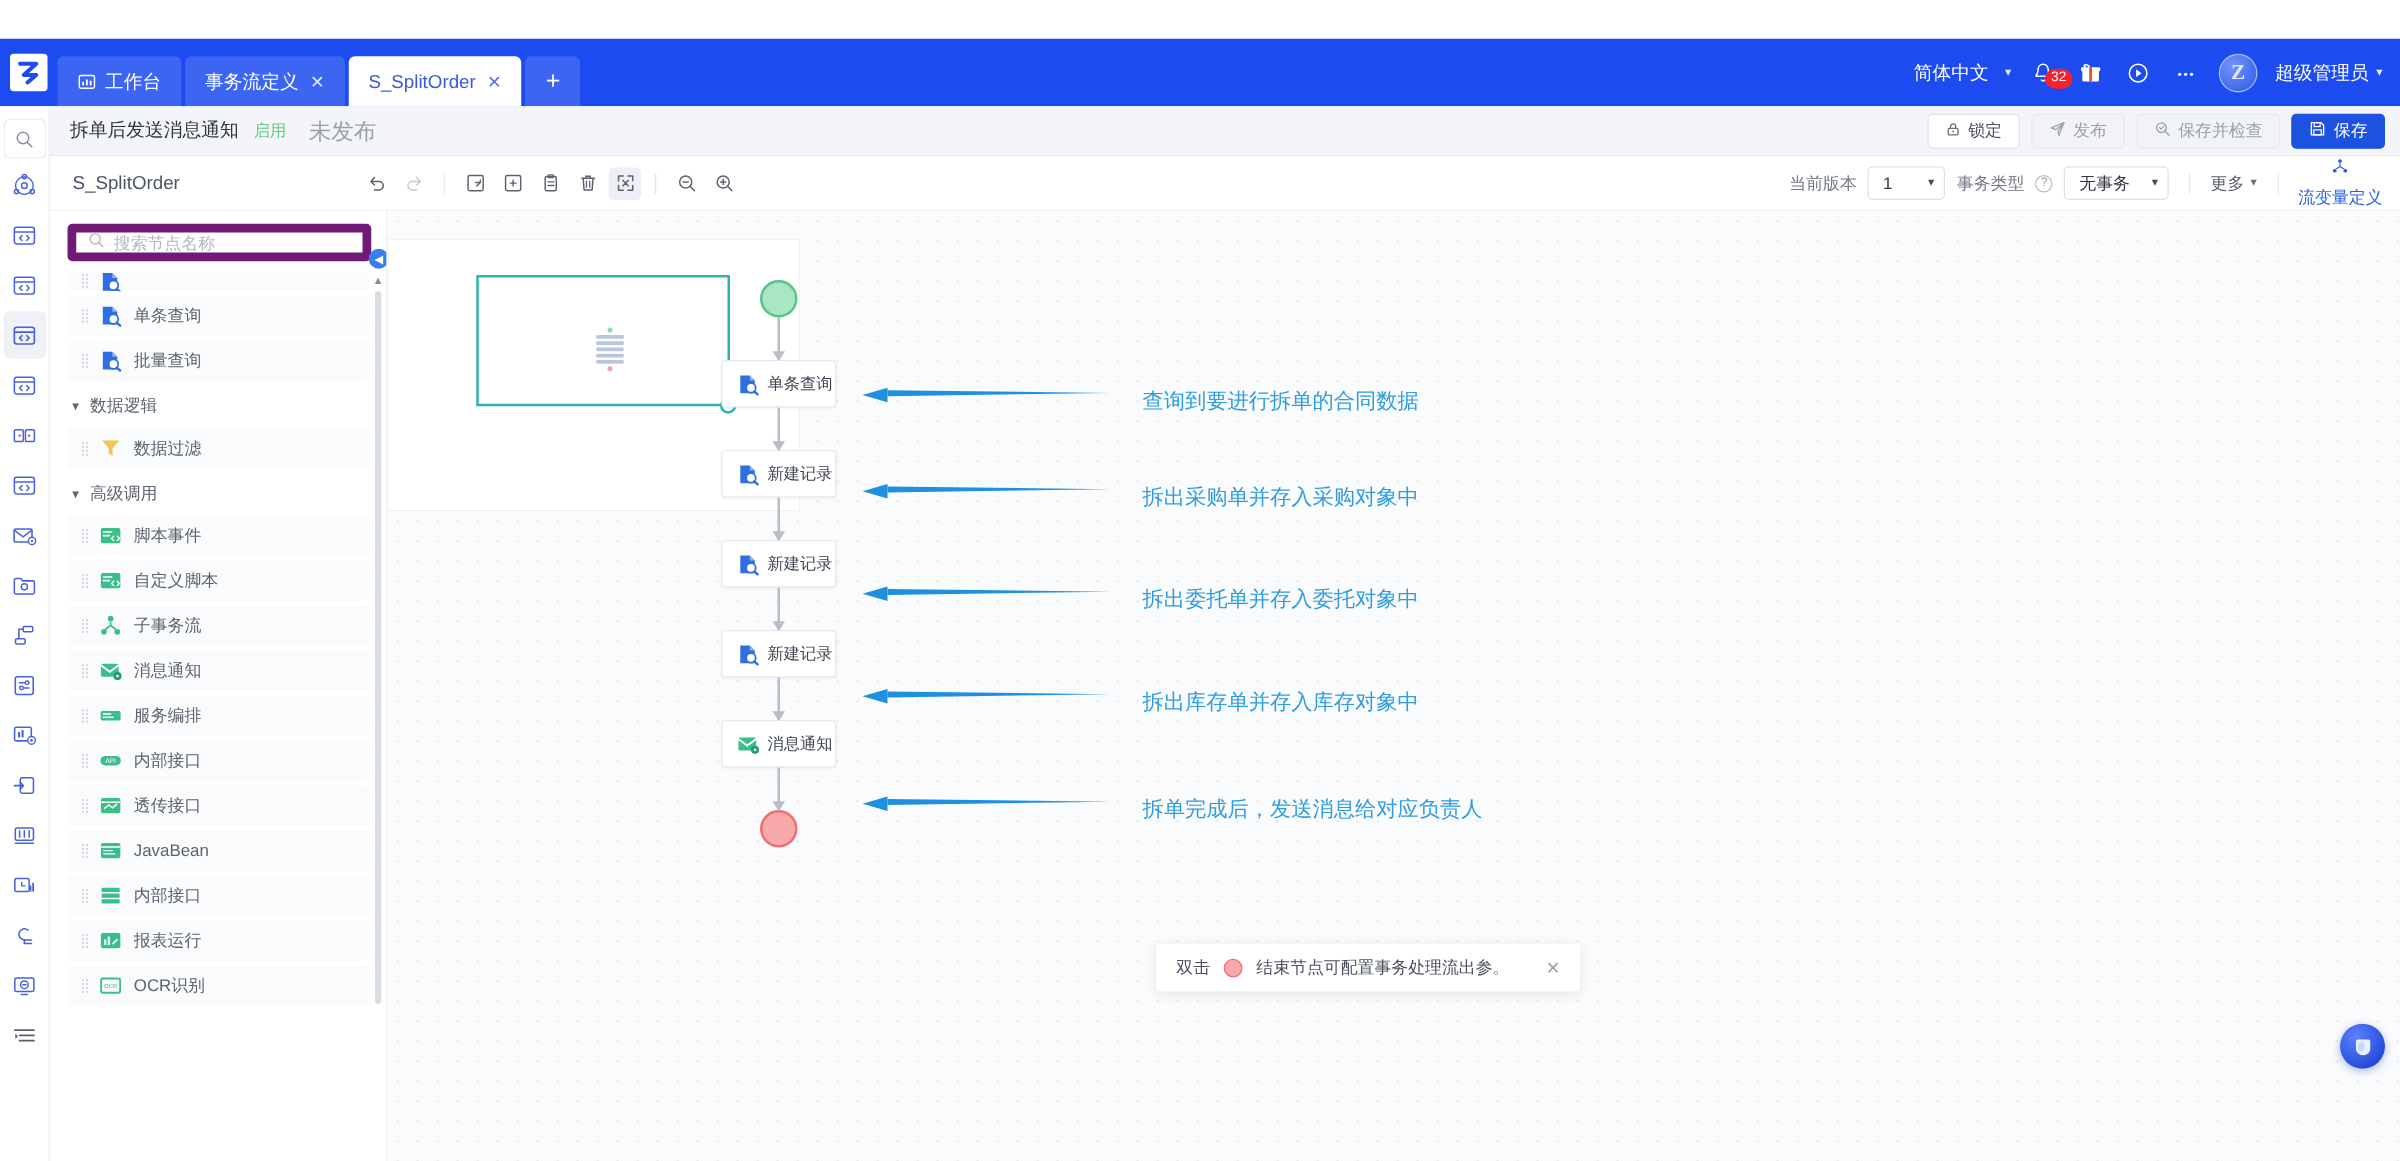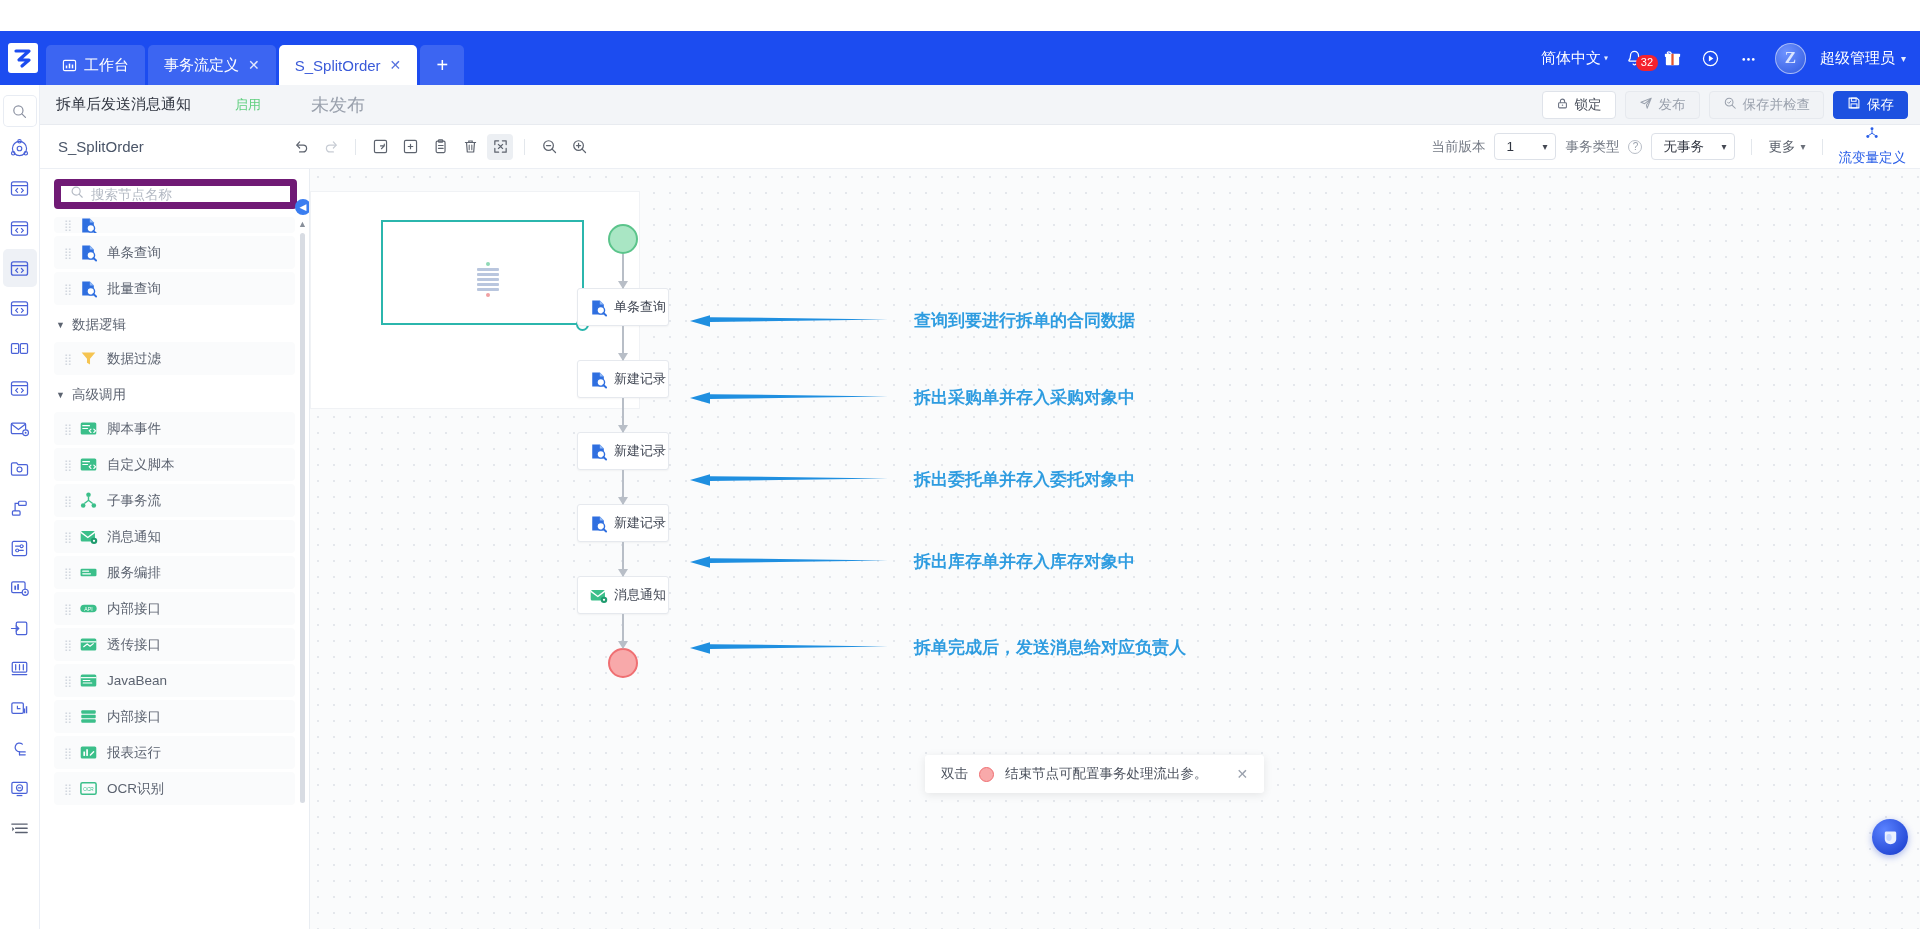--- a/index.html
+++ b/index.html
@@ -35,21 +35,21 @@
   .tab-icon { display: inline-flex; width: 15px; height: 15px; }
   .tab-add {
     width: 44px; height: 40px; background: rgba(255,255,255,0.14);
     color: #fff; font-size: 20px; display: flex; align-items: center;
     justify-content: center; border-radius: 5px 5px 0 0; cursor: pointer;
   }
   .topbar-right {
     position: absolute; right: 14px; top: 0; height: 54px;
     display: flex; align-items: center; gap: 14px; color: #ffffff;
   }
-  .lang { font-size: 15px; display: flex; align-items: center; gap: 2px; cursor: pointer; font-family: Liberation Mono, monospace; }
+  .lang { font-size: 15px; display: flex; align-items: center; gap: 13px; cursor: pointer; }
   .chev { font-size: 10px; opacity: .9; }
   .tb-ico { position: relative; width: 24px; height: 24px; display: flex;
             align-items: center; justify-content: center; cursor: pointer; }
   .badge {
     position: absolute; left: 13px; top: 9px; background: #f5222d; color: #fff;
     font-size: 11px; line-height: 15px; height: 16px; min-width: 22px; padding: 0 4px;
     border-radius: 8px; text-align: center; font-family: "Liberation Sans", sans-serif;
   }
   .avatar {
     width: 31px; height: 31px; border-radius: 50%;
@@ -72,21 +72,21 @@
     width: 34px; height: 38px; display: flex; align-items: center;
     justify-content: center; border-radius: 5px; cursor: pointer;
   }
   .rail-item.boxed { background: #ffffff; box-shadow: 0 0 0 1px #e8ecf3 inset; height: 32px; }
   .rail-item.sel { background: #eef1f6; }
 
   
   .subhead {
     position: absolute; left: 40px; top: 54px; width: 1880px; height: 40px;
     background: #f3f5f8; border-bottom: 1px solid #e8ebf0;
-    display: flex; align-items: center; padding: 0 12px 0 16px; gap: 32px;
+    display: flex; align-items: center; padding: 0 12px 0 16px;
   }
   .flow-title { font-size: 15px; color: #303540; }
   .pill-on { font-size: 13px; color: #5fcf7e; margin-left: 12px; }
   .pill-off { font-size: 18px; color: #9aa1ad; margin-left: 18px; }
   .subhead-right { margin-left: auto; display: flex; align-items: center; gap: 9px; }
   .btn {
     height: 28px; padding: 0 13px; display: flex; align-items: center; gap: 6px;
     border: 1px solid #dfe3ea; background: #ffffff; border-radius: 4px;
     font-size: 13.5px; color: #4a505c; cursor: pointer; white-space: nowrap;
   }
@@ -207,21 +207,21 @@
     border-left: 5px solid transparent; border-right: 5px solid transparent;
     border-top: 8px solid #b8bec7;
   }
   .fnode {
     width: 92px; height: 38px; background: #ffffff; border: 1px solid #e6e9ee;
     border-radius: 3px; display: flex; align-items: center; gap: 6px;
     padding-left: 11px; box-shadow: 0 1px 2px rgba(0,0,0,.04); cursor: pointer;
   }
   .fnode .fl { font-size: 13px; color: #3f4552; white-space: nowrap; }
 
-  .anno { position: absolute; display: flex; align-items: center; font-weight: bold; }
+  .anno { position: absolute; display: flex; align-items: flex-start; }
   .anno-arrow { position: relative; height: 14px; }
   .anno-arrow svg { display: block; }
   .anno-text {
     font-size: 17px; color: #2e9ce0; white-space: nowrap;
     font-family: "Liberation Sans", sans-serif;
   }
 
   .tip {
     position: absolute; left: 615px; top: 586px; height: 38px;
     background: #ffffff; border-radius: 3px; box-shadow: 0 2px 10px rgba(0,0,0,.09);

